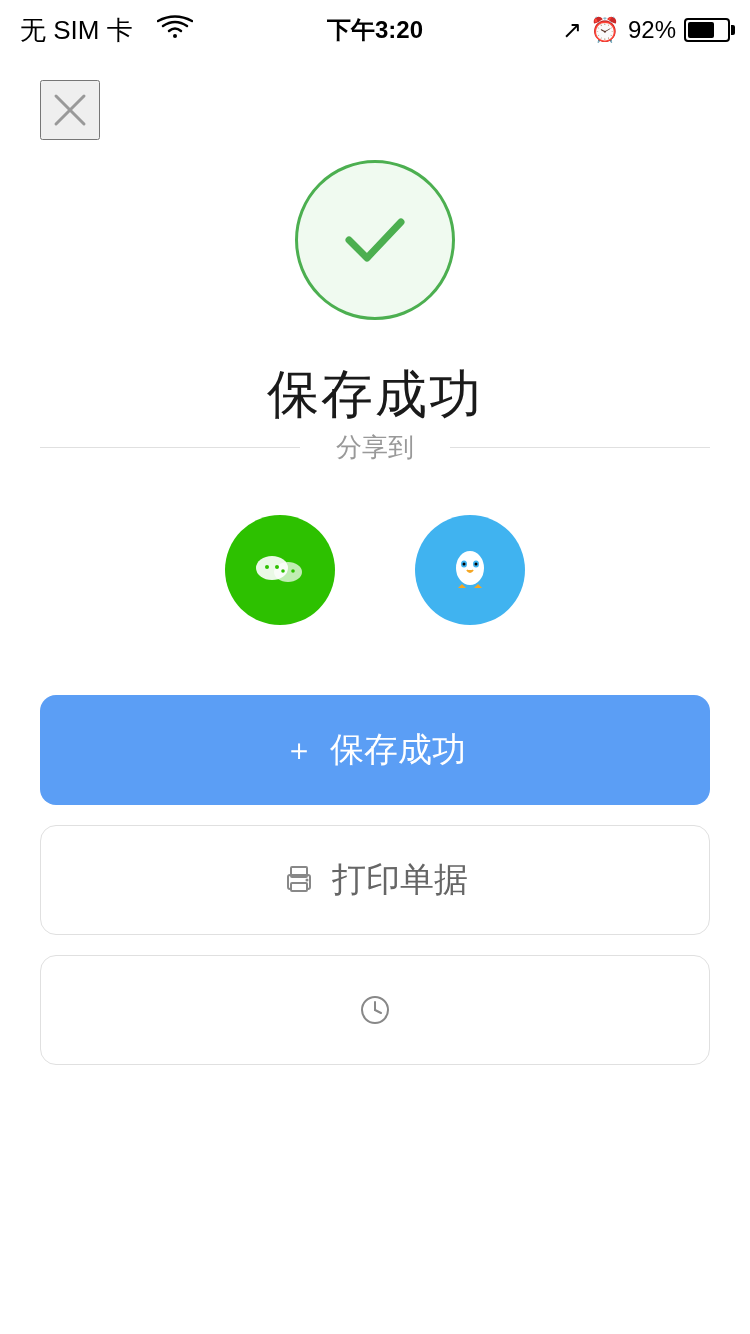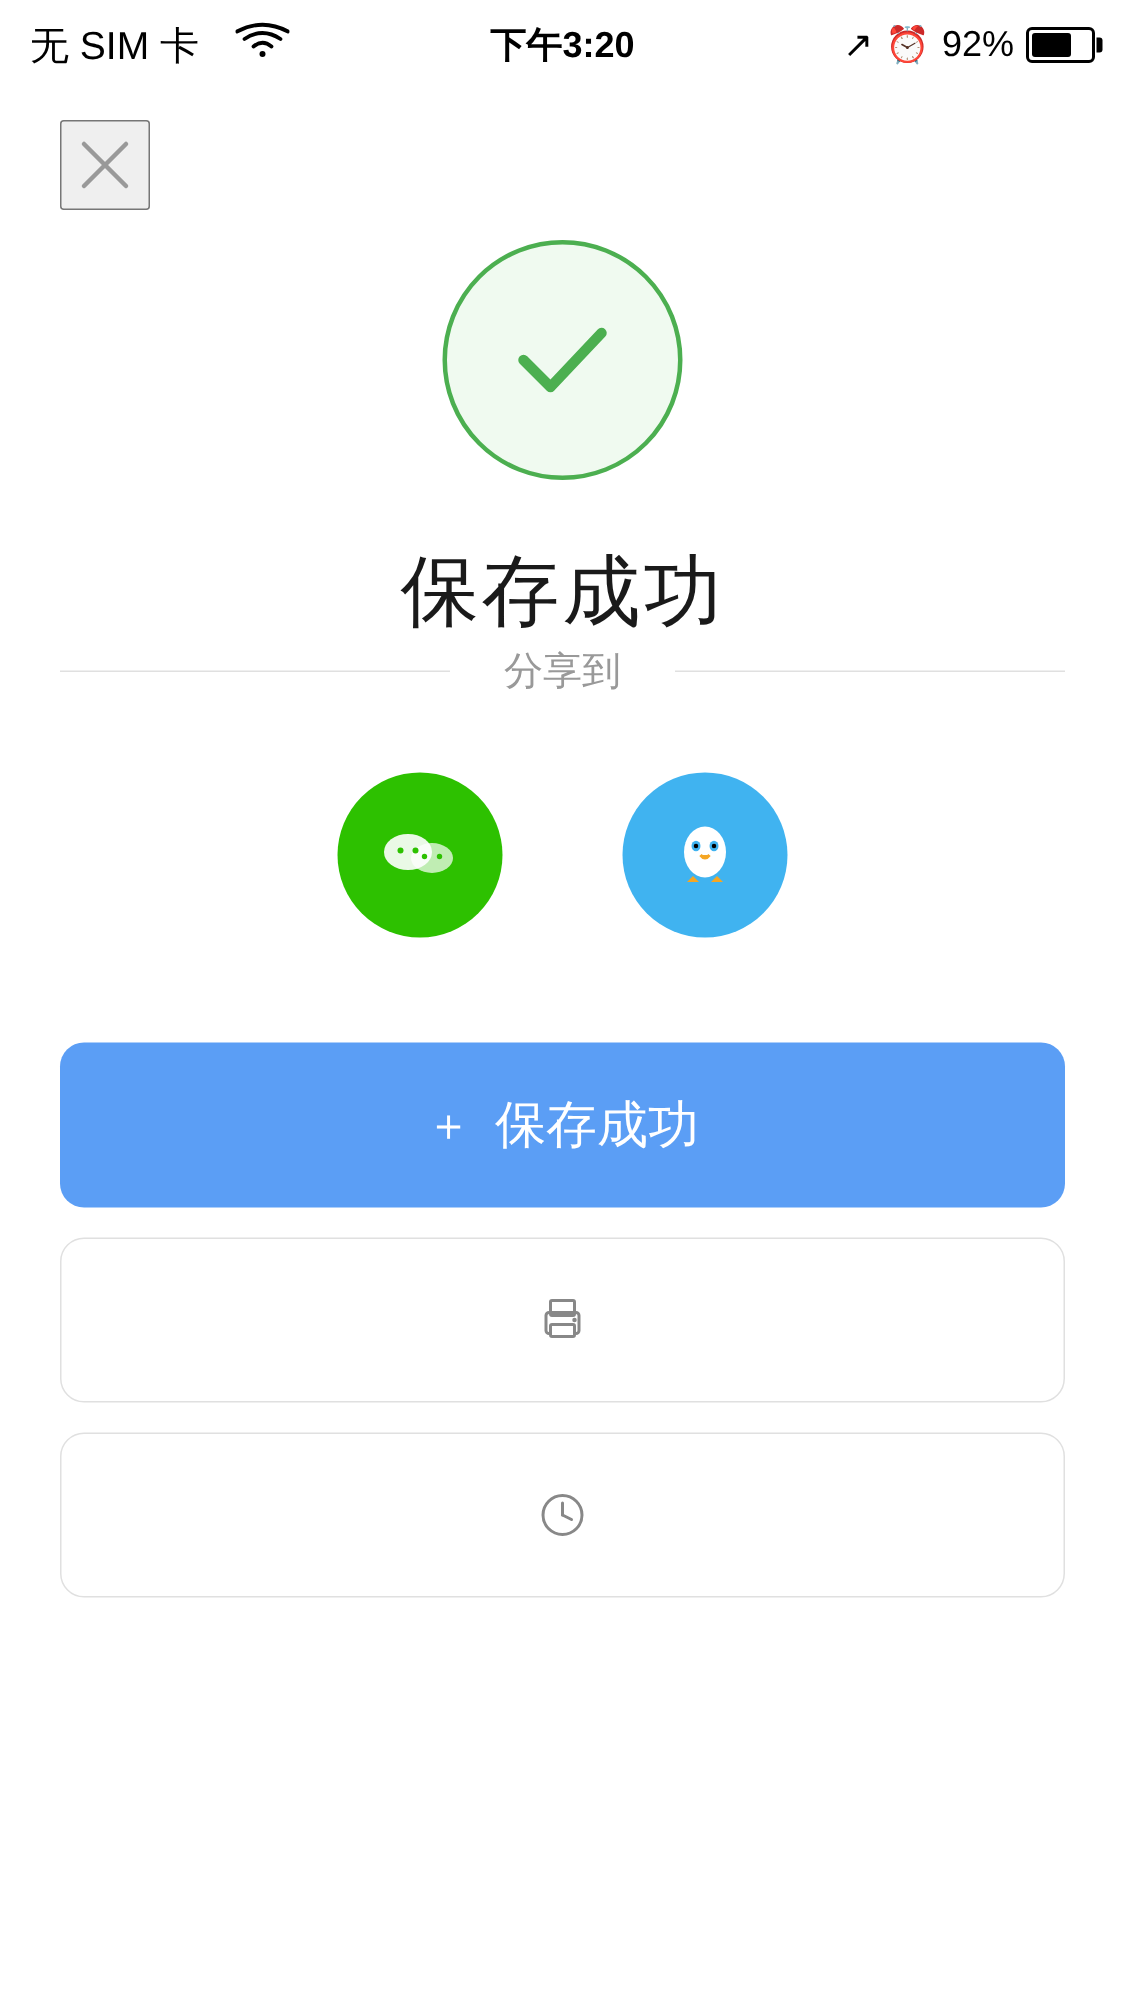--- a/index.html
+++ b/index.html
@@ -324,20 +324,21 @@
 
     <button class="action-btn secondary">
       <span class="btn-icon">
         <svg width="34" height="34" viewBox="0 0 34 34" fill="none" xmlns="http://www.w3.org/2000/svg">
           <rect x="6" y="12" width="22" height="14" rx="2" stroke="#888" stroke-width="2" fill="none"></rect>
           <rect x="9" y="4" width="16" height="10" rx="1" stroke="#888" stroke-width="2" fill="none"></rect>
           <rect x="9" y="20" width="16" height="8" rx="1" stroke="#888" stroke-width="2" fill="white"></rect>
           <circle cx="25" cy="17" r="1.5" fill="#888"></circle>
         </svg>
       </span>
+      <span>打印单据</span>
     </button>
 
     <button class="action-btn secondary">
       <span class="btn-icon">
         <svg width="34" height="34" viewBox="0 0 34 34" fill="none" xmlns="http://www.w3.org/2000/svg">
           <circle cx="17" cy="17" r="13" stroke="#888" stroke-width="2" fill="none"></circle>
           <line x1="17" y1="9" x2="17" y2="17" stroke="#888" stroke-width="2" stroke-linecap="round"></line>
           <line x1="17" y1="17" x2="23" y2="20" stroke="#888" stroke-width="2" stroke-linecap="round"></line>
         </svg>
       </span>

